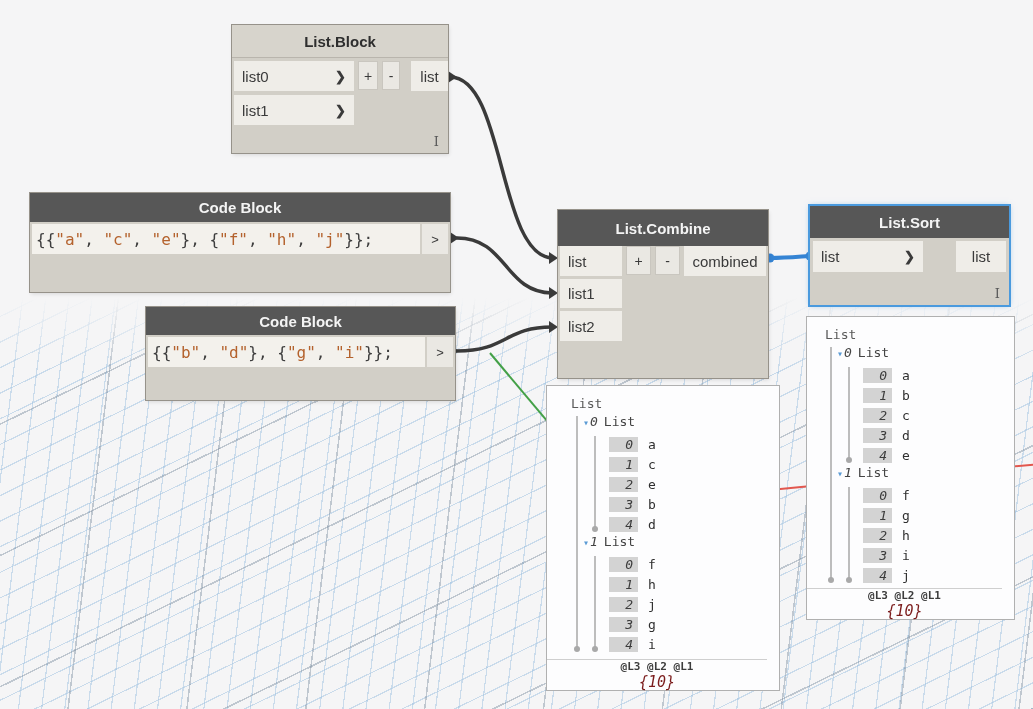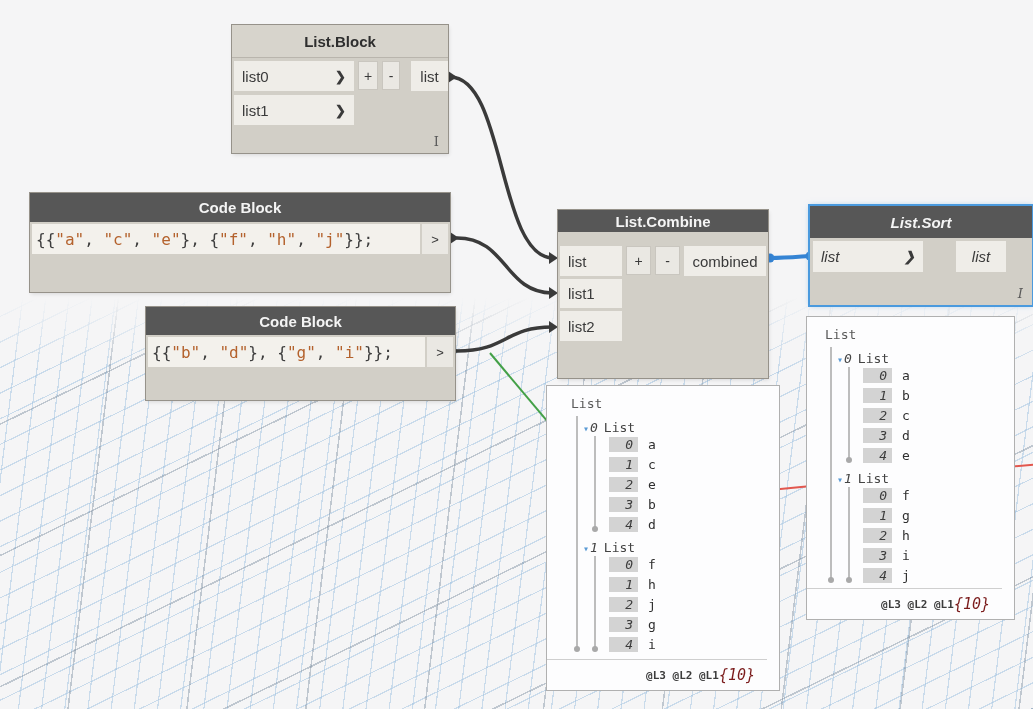--- a/index.html
+++ b/index.html
@@ -37,26 +37,26 @@
   .code-row{position:absolute;background:#f3f1ec;display:flex;align-items:center;box-sizing:border-box;}
   .code-text{flex:1;font-family:"DejaVu Sans Mono",monospace;font-size:16px;white-space:pre;padding-left:4px;}
   .tok-p{color:#3d3d3d;} .tok-s{color:#b4622d;}
   .run-chip{width:26px;height:100%;background:#eae8e3;border-left:2px solid #d2cfc7;
     display:flex;align-items:center;justify-content:center;font-size:13px;color:#3a3a3a;}
   .node.selected{box-shadow:0 0 0 2px #4a9ade, 0 0 6px rgba(74,154,222,.6);}
   
   .bubble{position:absolute;z-index:4;background:#fdfdfe;border:1px solid #b0b0b0;box-sizing:border-box;}
   .bubble-body{position:absolute;left:0;top:0;right:0;bottom:30px;overflow:hidden;}
   .bubble-footer{position:absolute;left:0;right:12px;bottom:0;height:30px;border-top:1px solid #cfcfcf;
-    display:flex;align-items:center;justify-content:flex-end;padding:0 12px;}
+    display:flex;align-items:center;justify-content:center;padding:0 12px;flex-direction:column;}
   .levels{font-family:"DejaVu Sans Mono",monospace;font-weight:bold;font-size:11px;color:#3c3c3c;}
   .count{font-family:"DejaVu Sans Mono",monospace;font-style:italic;font-size:15px;}
   .tree{position:absolute;inset:0;font-family:"DejaVu Sans Mono",monospace;font-size:13px;color:#444;}
   .t-root{position:absolute;height:20px;line-height:20px;color:#5a5a5a;}
-  .t-ghead{position:absolute;height:20px;line-height:28px;}
+  .t-ghead{position:absolute;height:20px;line-height:16px;}
   .t-ghead .tri{color:#5b9bd5;font-size:10px;margin-right:1px;}
   .t-ghead .gidx{font-style:italic;margin-right:6px;}
   .t-item{position:absolute;height:20px;display:flex;align-items:center;}
   .chip{display:inline-block;width:24px;background:#d3d3d3;color:#3c3c3c;font-style:italic;
     text-align:right;padding:0 5px 0 0;height:15px;line-height:15px;}
   .t-val{margin-left:10px;color:#2f2f2f;}
   .t-line{position:absolute;width:2px;background:#bdbdbd;}
   .t-line::after{content:"";position:absolute;bottom:-4px;left:-2px;width:6px;height:6px;
     border-radius:50%;background:#a9a9a9;}
 </style>
@@ -127,21 +127,21 @@
       </div>
     <div class="code-row" style="left:2px;top:30px;right:2px;height:30px;">
       <div class="code-text"><span class="tok-p">{{</span><span class="tok-s">"b"</span><span class="tok-p">, </span><span class="tok-s">"d"</span><span class="tok-p">}, {</span><span class="tok-s">"g"</span><span class="tok-p">, </span><span class="tok-s">"i"</span><span class="tok-p">}};</span></div>
       <div class="run-chip">
         <span>&gt;</span>
         </div>
     </div>
   </div>
 
   <div class="node" style="left:558px;top:210px;width:210px;height:168px;">
-    <div class="node-header hdr-dark" style="height:22px;">
+    <div class="node-header hdr-dark" style="height:36px;">
       <span>List.Combine</span>
       </div>
     <div class="prow" style="left:2px;top:36px;width:62px;height:30px;">
       <span>list</span>
       </div>
     <div class="prow" style="left:2px;top:69px;width:62px;height:29px;">
       <span>list1</span>
       </div>
     <div class="prow" style="left:2px;top:101px;width:62px;height:30px;">
       <span>list2</span>
@@ -150,21 +150,21 @@
       <span>+</span>
       </div>
     <div class="btn-sq" style="left:97px;top:36px;width:25px;height:29px;">
       <span>-</span>
       </div>
     <div class="out-row" style="left:126px;top:36px;width:82px;height:30px;">
       <span>combined</span>
       </div>
   </div>
 
-  <div class="node selected" style="left:810px;top:206px;width:222px;height:99px;font-style:italic;">
+  <div class="node selected" style="left:810px;top:206px;width:199px;height:99px;">
     <div class="node-header hdr-dark">
       <span>List.Sort</span>
       </div>
     <div class="prow" style="left:3px;top:35px;width:110px;height:31px;">
       <span>list</span>
       <span class="chev">❯</span>
       </div>
     <div class="out-row" style="left:146px;top:35px;width:50px;height:31px;">
       <span>list</span>
       </div>

